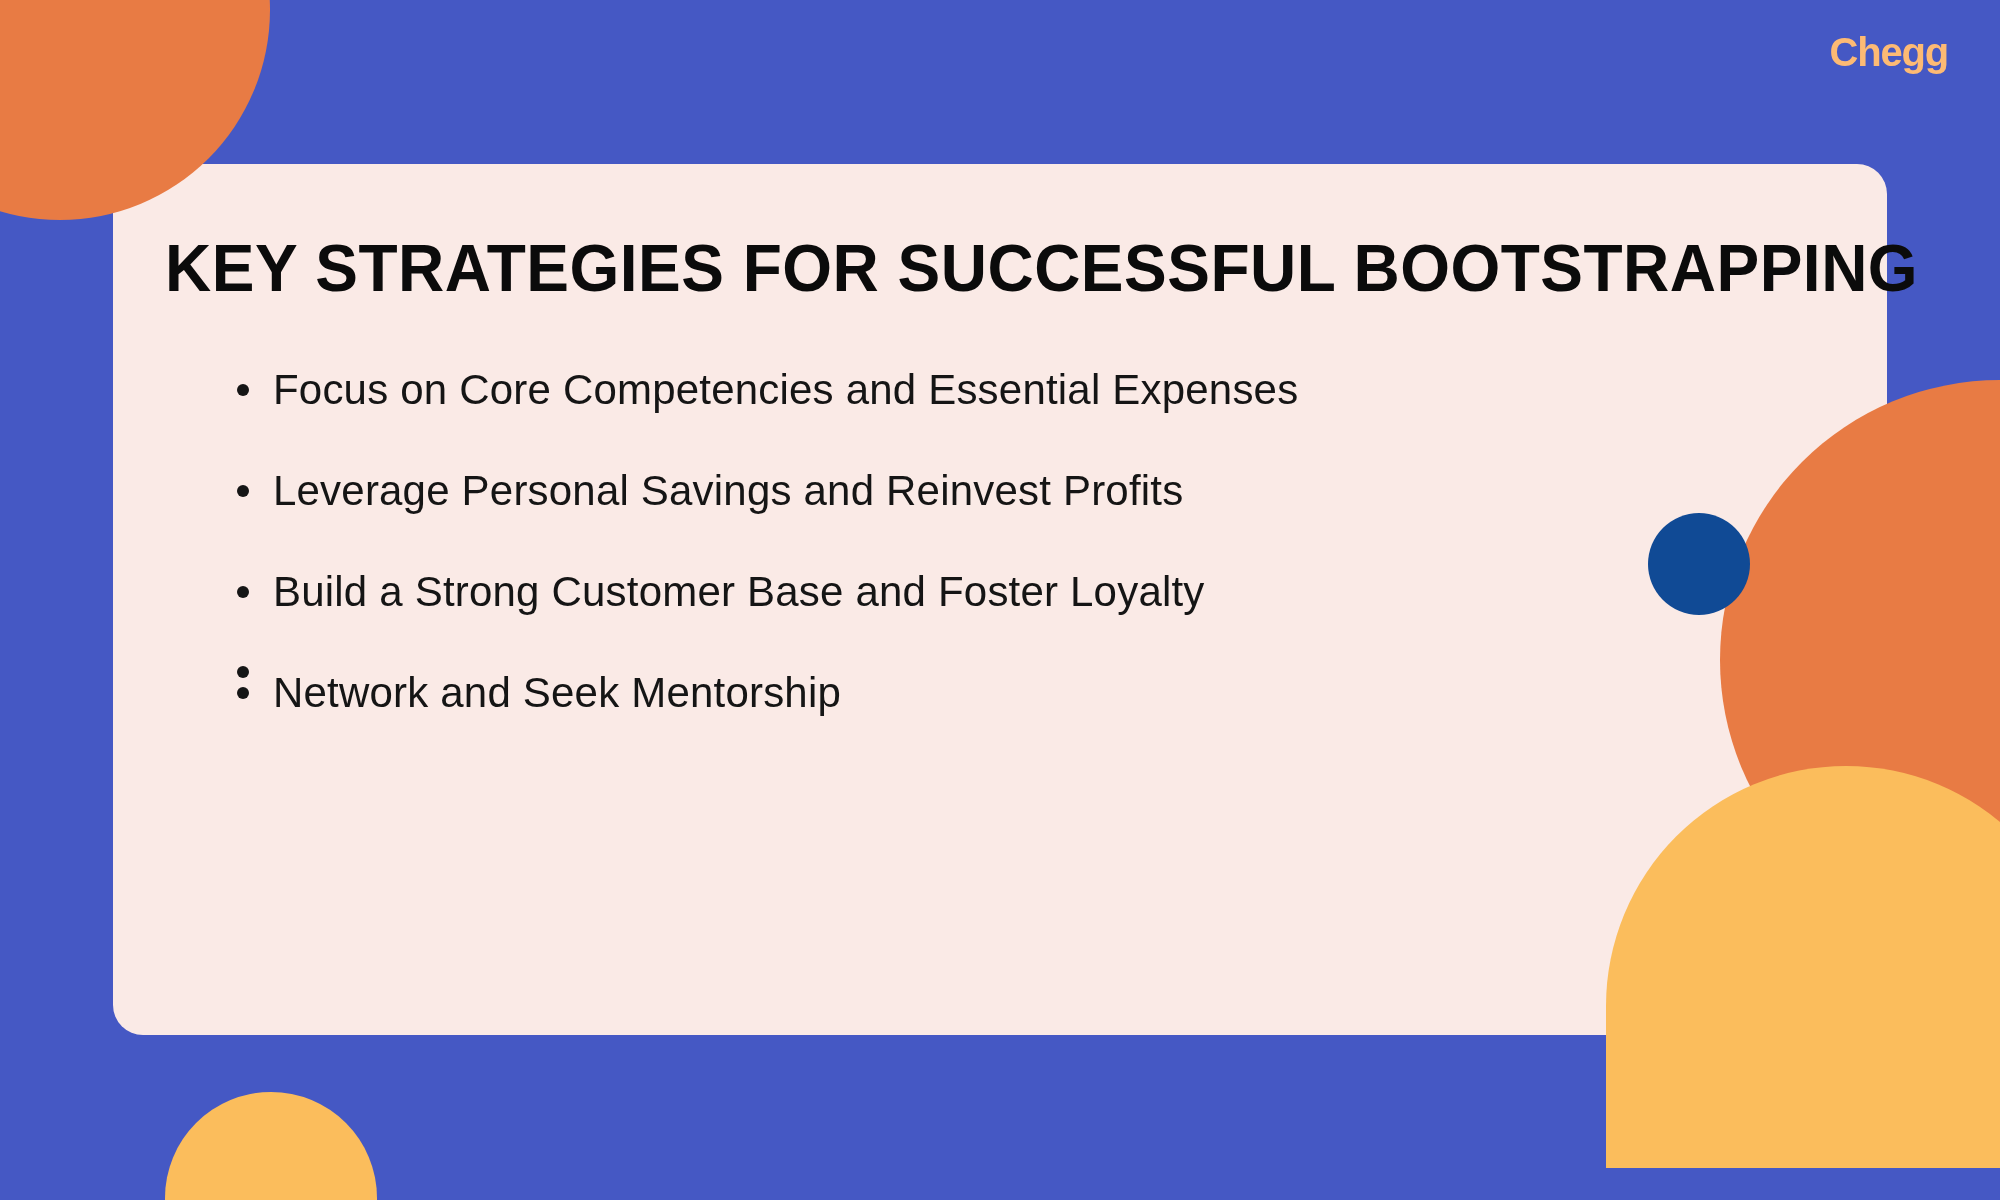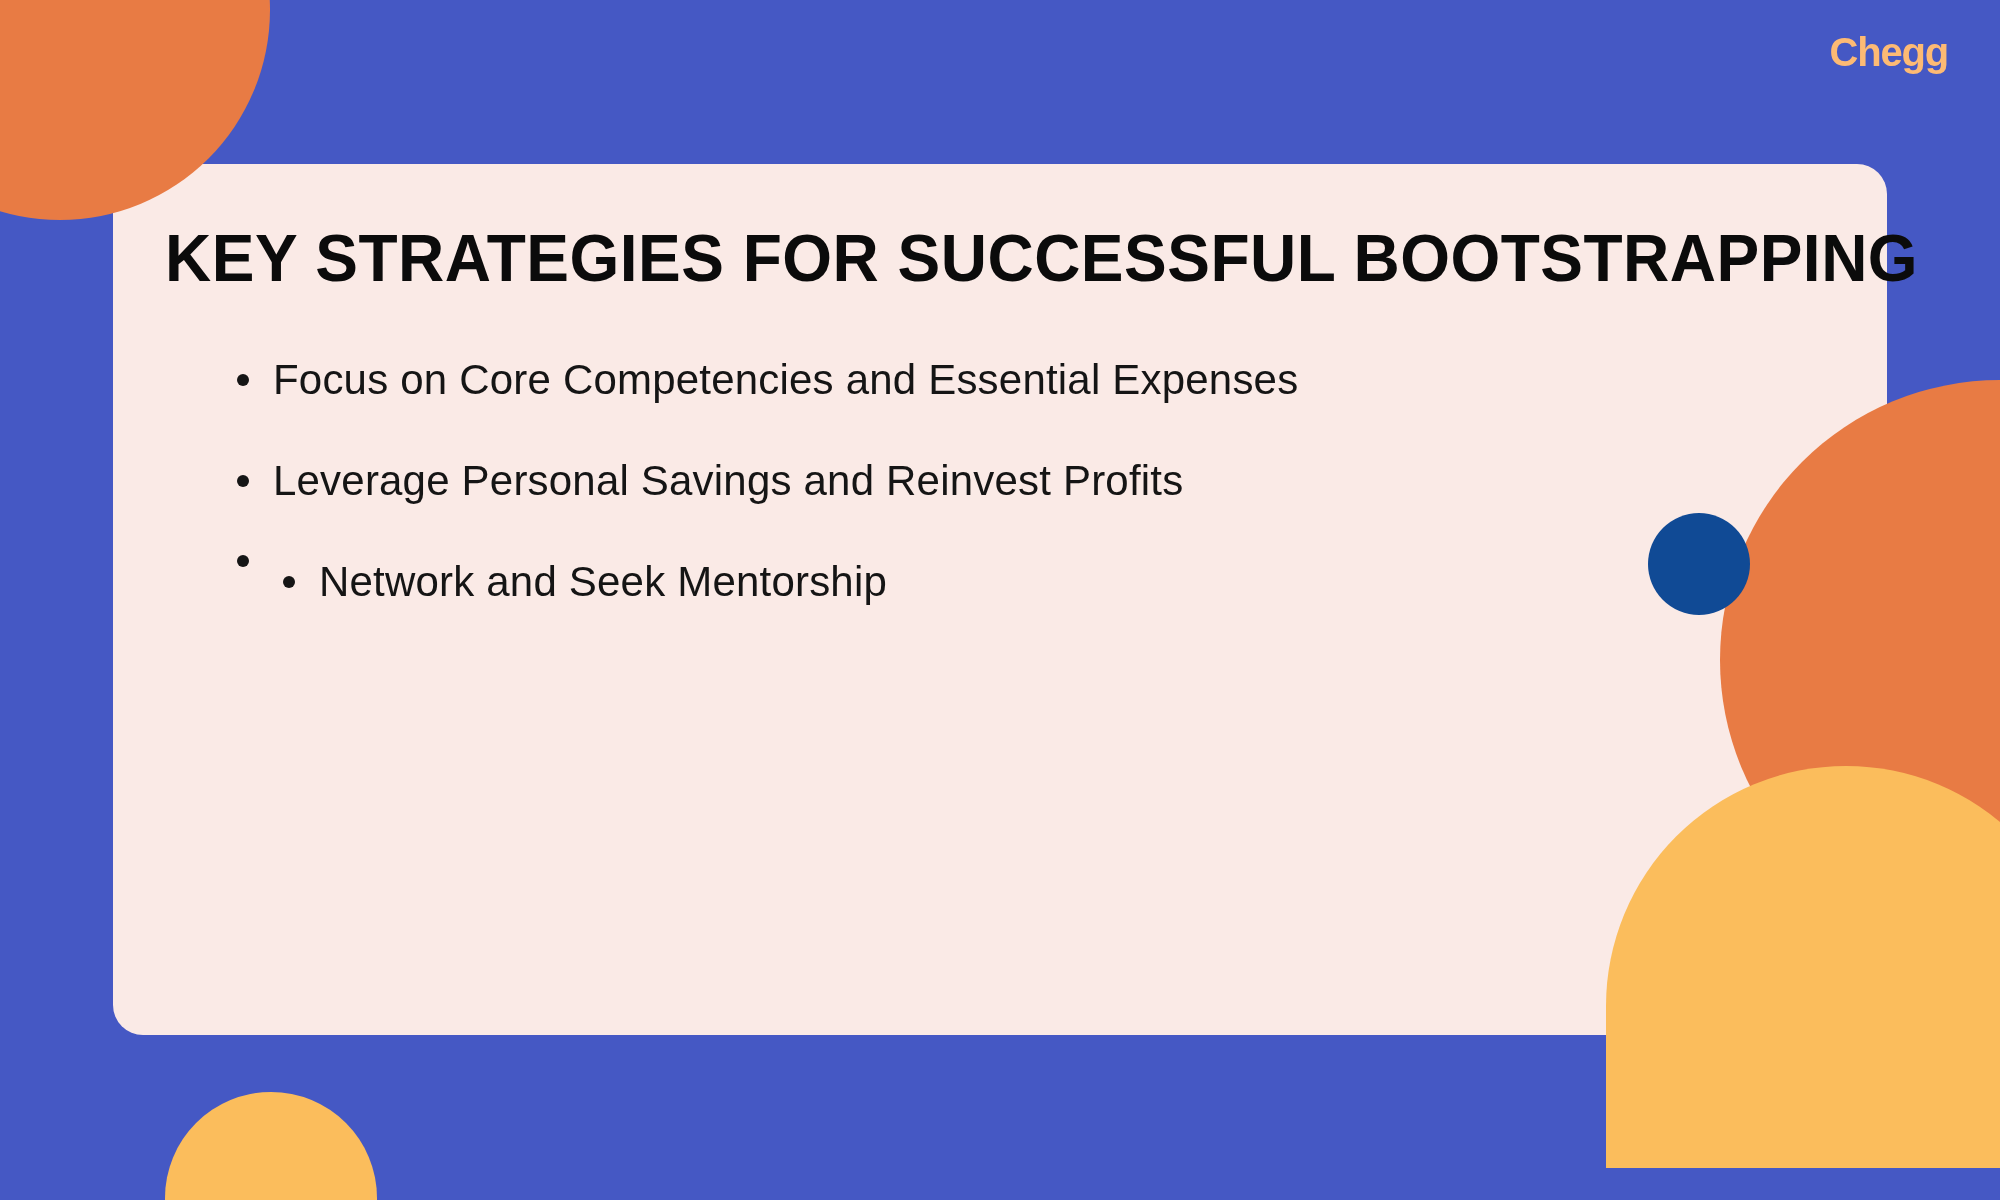--- a/index.html
+++ b/index.html
@@ -70,21 +70,21 @@
     position:absolute;
     left:113px; top:164px;
     width:1774px; height:871px;
     background:#FAEAE6;
     border-radius:30px;
     z-index:3;
   }
 
   .card-inner {
     position:absolute;
-    left:113px; top:154px;
+    left:113px; top:164px;
     width:1774px; height:634px;
     z-index:8;
     padding:70px 60px 7px 52px;
   }
 
   .slide-title {
     font-family:"Liberation Sans Narrow","Liberation Sans", sans-serif;
     font-weight:700;
     font-size:66px;
     letter-spacing:0.5px;
@@ -105,21 +105,21 @@
     position:relative;
     font-family:"Liberation Sans Narrow","Liberation Sans", sans-serif;
     font-weight:300;
     font-size:42px;
     color:#151515;
     line-height:1;
     margin-bottom:59px;
     white-space:nowrap;
     letter-spacing:0.2px;
   }
-  .bullet-item:last-child { margin-bottom:0;margin-left:46px; }
+  .bullet-item:last-child { margin-bottom:0; }
 
   .bullet-item .dot {
     position:absolute;
     left:-36px;
     top:50%;
     transform:translateY(-50%);
     width:12px; height:12px;
     border-radius:50%;
     background:#151515;
   }
@@ -157,20 +157,24 @@
       <li class="bullet-item">
         <span class="dot"></span>
         <span>Focus on Core Competencies and Essential Expenses</span>
       </li>
       <li class="bullet-item">
         <span class="dot"></span>
         <span>Leverage Personal Savings and Reinvest Profits</span>
       </li>
       <li class="bullet-item">
         <span class="dot"></span>
+        <span>Build a Strong Customer Base and Foster Loyalty</span>
+      </li>
+      <li class="bullet-item">
+        <span class="dot"></span>
       </li>
       <li class="bullet-item">
         <span class="dot"></span>
         <span>Network and Seek Mentorship</span>
       </li>
     </ul>
   </div>
 
   <div class="logo">Chegg</div>
 

